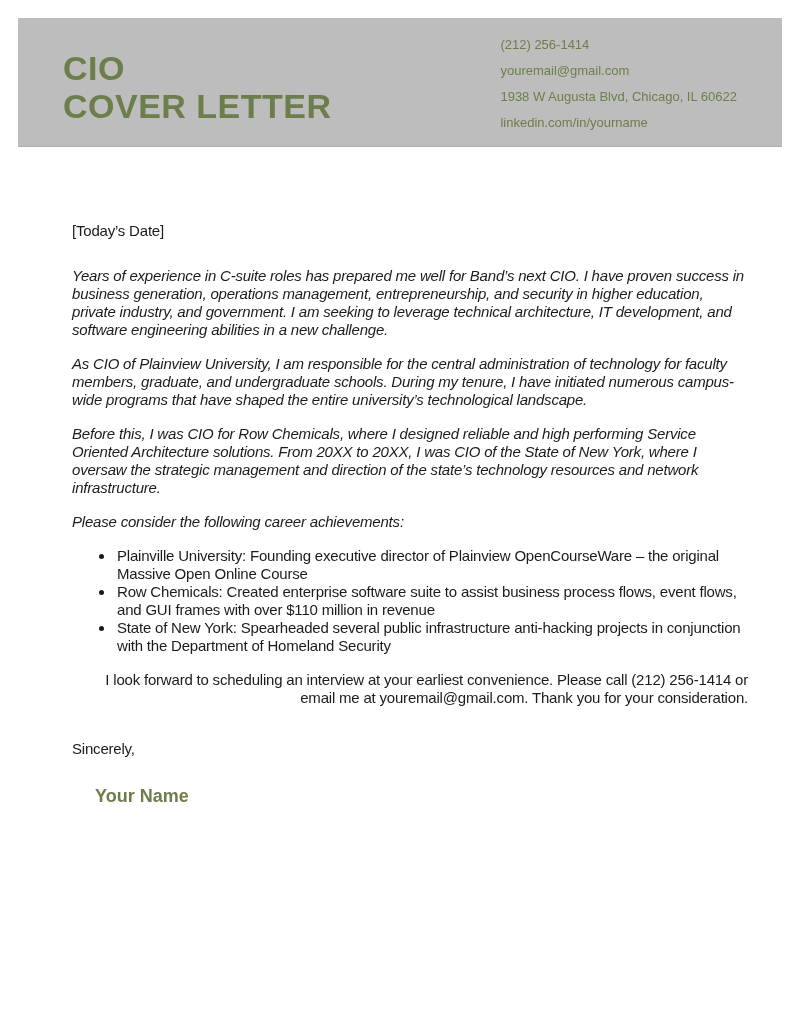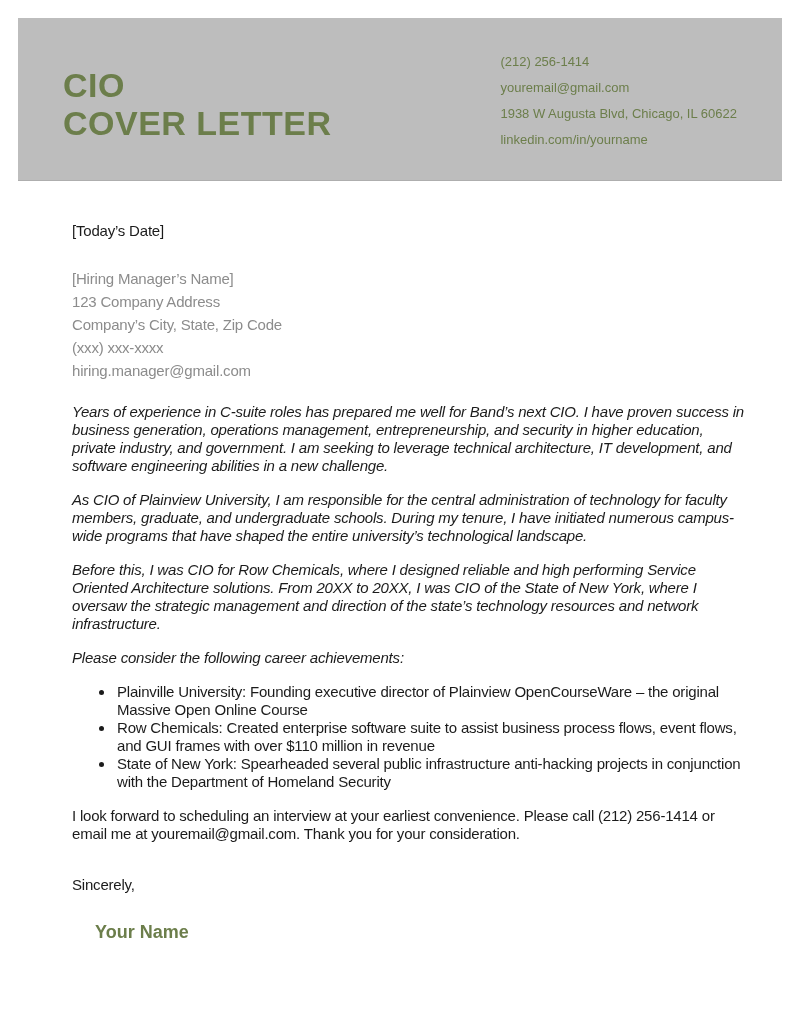--- a/index.html
+++ b/index.html
@@ -13,21 +13,21 @@
     position: relative;
     font-family: "Liberation Sans", sans-serif;
     color: #1b1b1b;
   }
   
   .header-band {
     position: absolute;
     left: 18px;
     top: 18px;
     width: 764px;
-    height: 163px;
+    height: 129px;
     background: #bdbdbd;
     border-bottom: 1px solid #aeaeae;
     box-sizing: border-box;
     display: flex;
     justify-content: space-between;
     align-items: center;
     padding: 0 45px;
   }
   .doc-title {
     color: #6c7e4b;
@@ -74,20 +74,21 @@
     margin: 0 0 16px 0;
     padding-left: 43px;
     list-style: disc;
   }
   .achievements-list li {
     margin: 0;
     padding-left: 2px;
   }
   .closing-para {
     margin: 0 0 33px 0;
+    text-align: right;
   }
   .signoff {
     margin-bottom: 29px;
   }
   .signature-name {
     color: #6c7e4b;
     font-weight: bold;
     font-size: 18px;
     letter-spacing: 0;
     margin-left: 23px;
@@ -106,27 +107,20 @@
     <div>youremail@gmail.com</div>
     <div>1938 W Augusta Blvd, Chicago, IL 60622</div>
     <div>linkedin.com/in/yourname</div>
   </div>
 </div>
 
 <div class="letter-body">
 
   <div class="date-line">[Today’s Date]</div>
 
-  <div class="recipient-block">
-    <div>[Hiring Manager’s Name]</div>
-    <div>123 Company Address</div>
-    <div>Company’s City, State, Zip Code</div>
-    <div>(xxx) xxx-xxxx</div>
-    <div>hiring.manager@gmail.com</div>
-  </div>
 
 
   <p class="para">Years of experience in C-suite roles has prepared me well for Band’s next CIO. I have proven success in business generation, operations management, entrepreneurship, and security in higher education, private industry, and government. I am seeking to leverage technical architecture, IT development, and software engineering abilities in a new challenge.</p>
   <p class="para">As CIO of Plainview University, I am responsible for the central administration of technology for faculty members, graduate, and undergraduate schools. During my tenure, I have initiated numerous campus-wide programs that have shaped the entire university’s technological landscape.</p>
   <p class="para">Before this, I was CIO for Row Chemicals, where I designed reliable and high performing Service Oriented Architecture solutions. From 20XX to 20XX, I was CIO of the State of New York, where I oversaw the strategic management and direction of the state’s technology resources and network infrastructure.</p>
 
   <p class="para">Please consider the following career achievements:</p>
 
   <ul class="achievements-list">
     <li>Plainville University: Founding executive director of Plainview OpenCourseWare – the original Massive Open Online Course</li>

